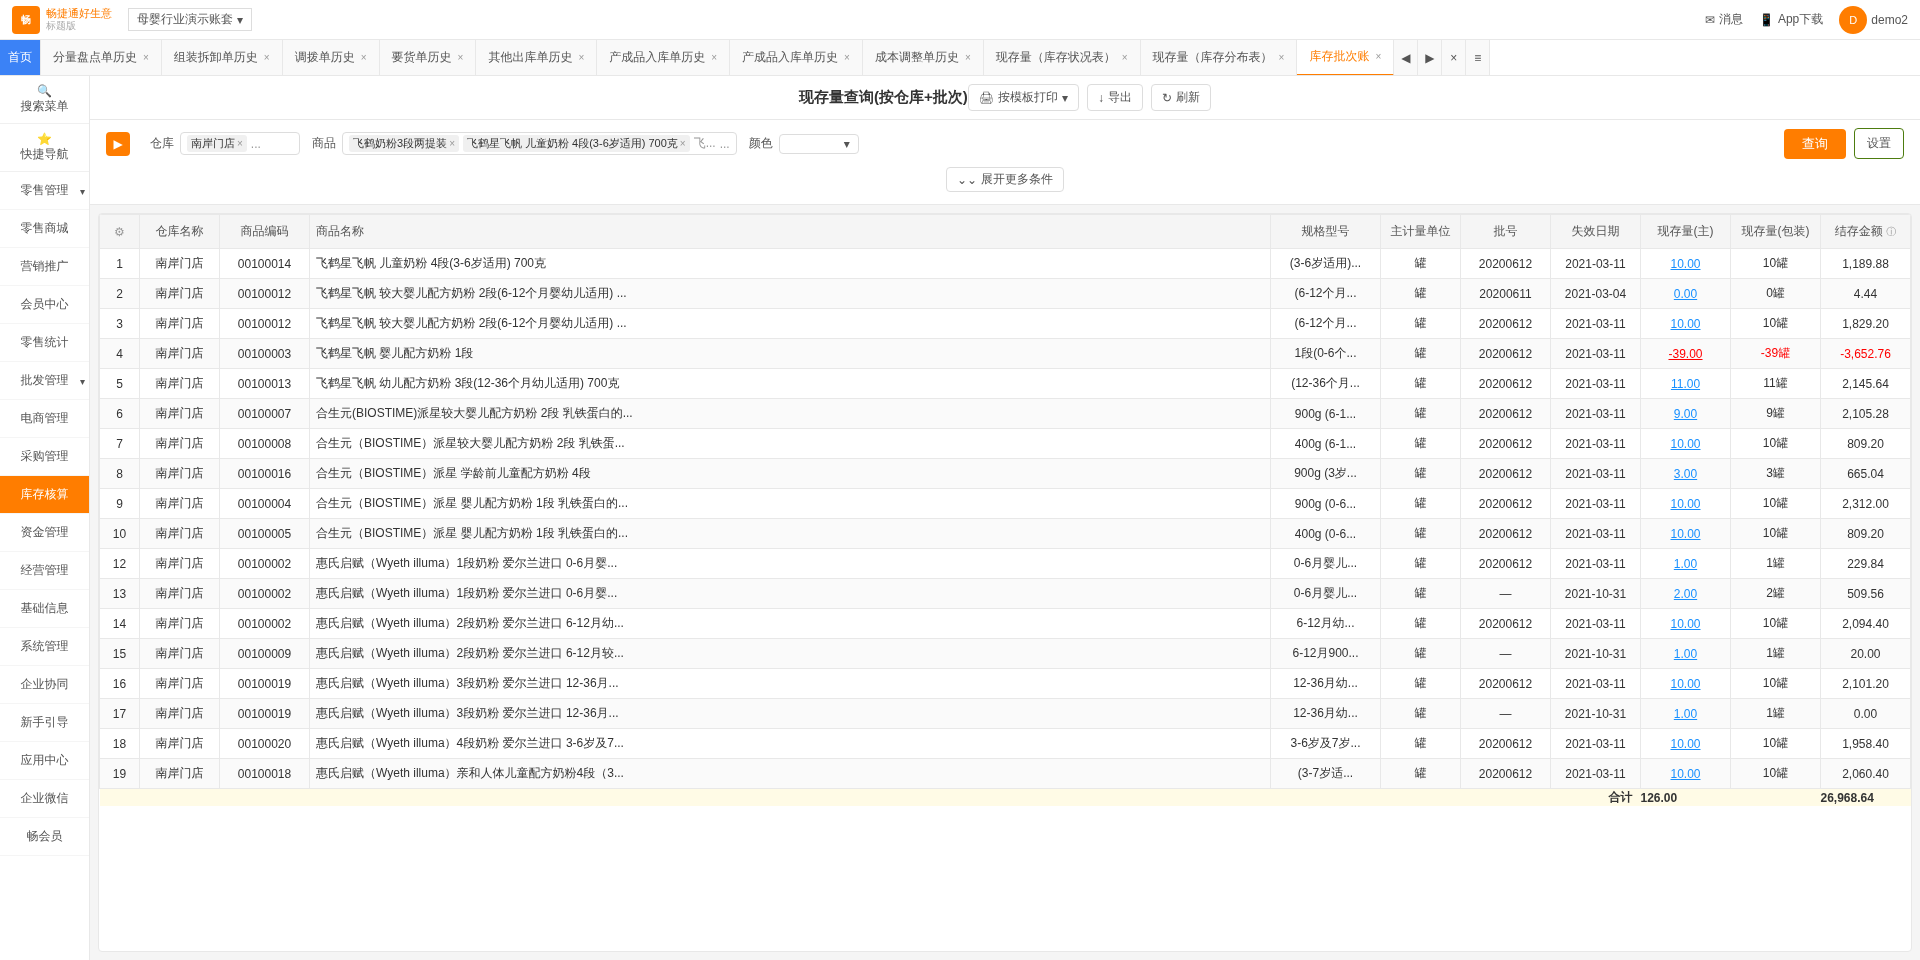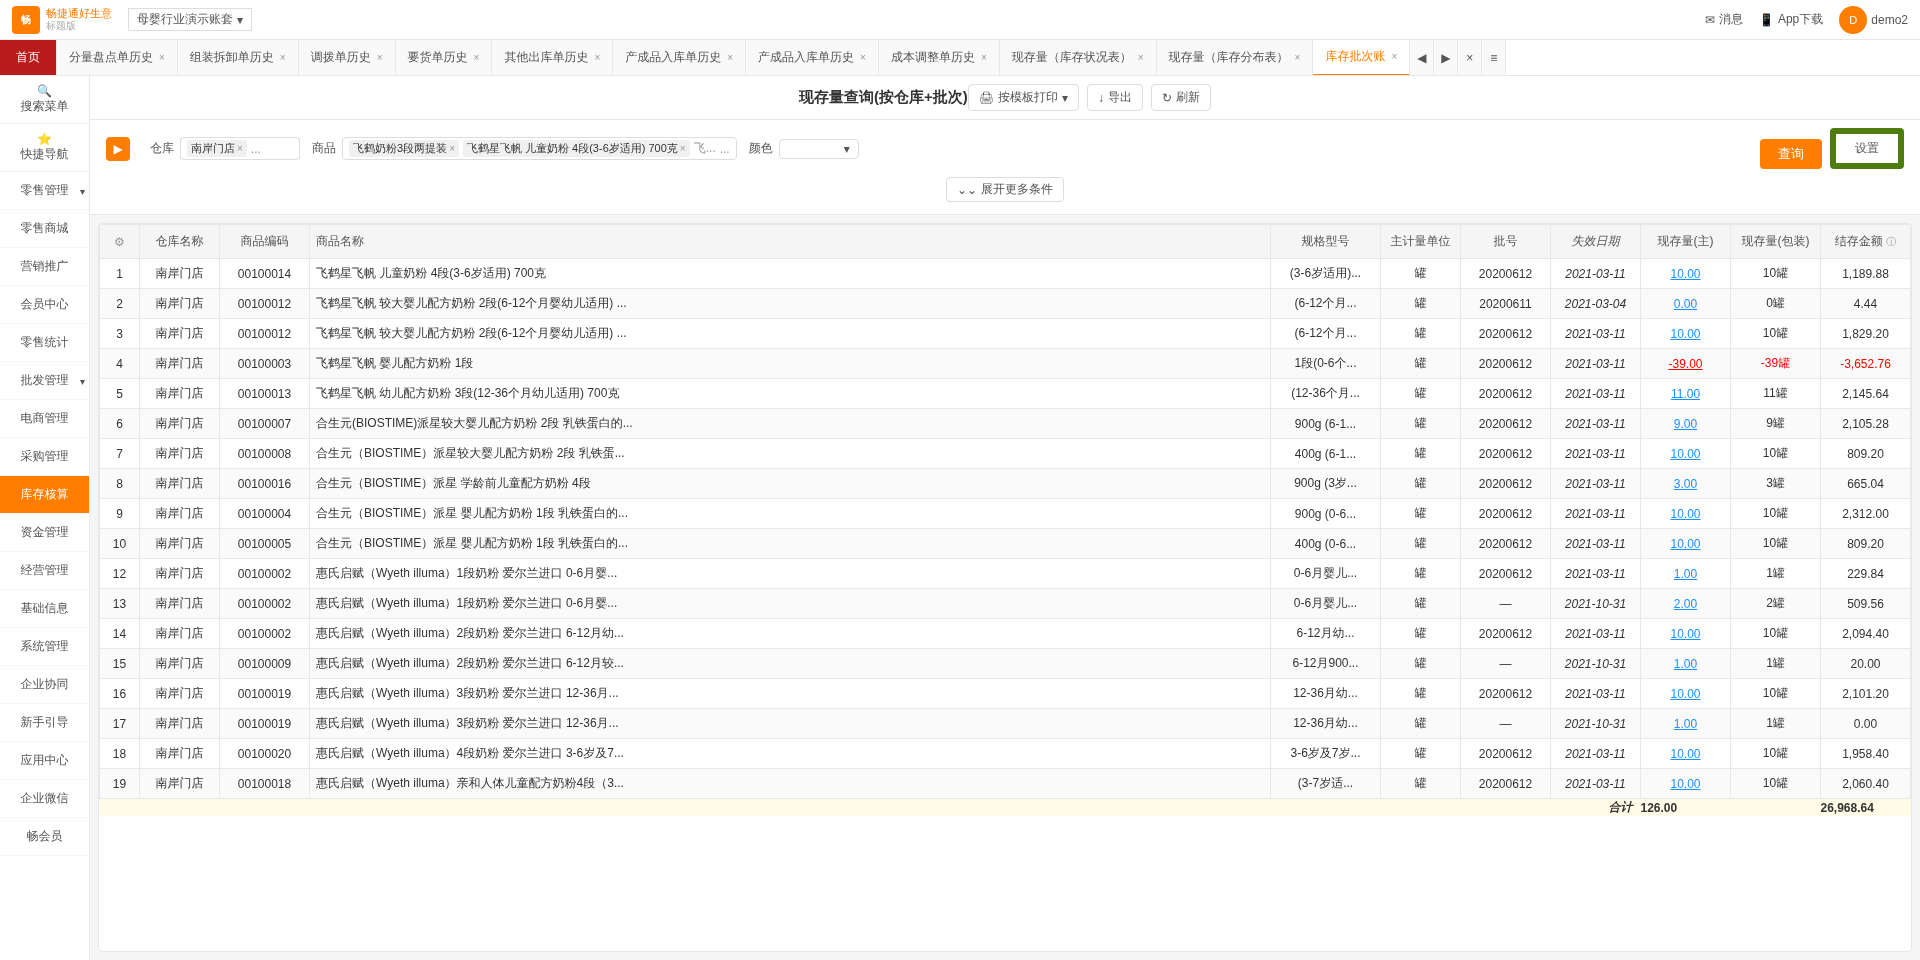--- a/index.html
+++ b/index.html
@@ -23,21 +23,21 @@
     .tab-bar {
       display: flex; align-items: center; background: #fff; height: 36px;
       border-bottom: 1px solid #e8e8e8; padding: 0 0 0 0; overflow: hidden;
     }
     .tab-item {
       display: flex; align-items: center; gap: 4px; padding: 0 12px; height: 36px;
       border-right: 1px solid #e8e8e8; cursor: pointer; white-space: nowrap;
       font-size: 12px; color: #555; background: #f9f9f9; min-width: 0;
     }
     .tab-item.active { background: #fff; color: #ff7d00; border-bottom: 2px solid #ff7d00; }
-    .tab-item.home { background: #b91c1c; color: #fff; padding: 0 16px; }
+    .tab-item.home { background: #3b82f6; color: #fff; padding: 0 8px; }
     .tab-close { color: #999; font-size: 10px; cursor: pointer; margin-left: 2px; }
     .tab-nav-btn { width: 24px; height: 36px; display: flex; align-items: center; justify-content: center; cursor: pointer; border-right: 1px solid #e8e8e8; background: #f9f9f9; color: #555; }
 
     
     .main-layout { display: flex; height: calc(960px - 76px); }
 
     
     .sidebar { width: 90px; background: #fff; border-right: 1px solid #e8e8e8; display: flex; flex-direction: column; overflow-y: auto; }
     .sidebar-search { padding: 8px 6px; border-bottom: 1px solid #f0f0f0; cursor: pointer; text-align: center; color: #555; font-size: 12px; }
     .sidebar-nav { padding: 8px 6px; border-bottom: 1px solid #f0f0f0; cursor: pointer; text-align: center; color: #555; font-size: 12px; }
@@ -75,21 +75,21 @@
       border-radius: 4px; padding: 2px 6px; min-width: 120px; max-width: 280px;
       flex-wrap: wrap; background: #fff; cursor: pointer;
     }
     .filter-tag {
       display: flex; align-items: center; gap: 2px; background: #f0f0f0;
       border-radius: 3px; padding: 1px 4px; font-size: 11px; color: #333;
     }
     .filter-tag .tag-close { color: #999; cursor: pointer; font-size: 10px; }
     .filter-dots { color: #999; cursor: pointer; }
     .btn-orange { background: #ff7d00; color: #fff; border: none; border-radius: 4px; padding: 6px 18px; cursor: pointer; font-size: 13px; }
-    .btn-setting { background: #fff; color: #555; border: 6px solid #4d7c0f; border-radius: 4px; padding: 6px 19px; cursor: pointer; font-size: 12px; }
+    .btn-setting { background: #fff; color: #555; border: 1px solid #4d7c0f; border-radius: 4px; padding: 6px 12px; cursor: pointer; font-size: 12px; }
     .btn-expand { display: flex; align-items: center; gap: 4px; color: #555; font-size: 12px; cursor: pointer; border: 1px solid #ddd; border-radius: 4px; padding: 3px 10px; background: #fff; }
     .expand-arrow { display: flex; align-items: center; justify-content: center; width: 24px; height: 24px; background: #ff7d00; color: #fff; border-radius: 4px; cursor: pointer; margin-right: 8px; }
 
     
     .table-container { flex: 1; overflow-y: auto; background: #fff; margin: 8px; border-radius: 4px; border: 1px solid #e8e8e8; }
     table { width: 100%; border-collapse: collapse; font-size: 12px; }
     thead tr { background: #f5f5f5; }
     thead th { padding: 8px 6px; border: 1px solid #e8e8e8; text-align: center; font-weight: normal; color: #555; white-space: nowrap; position: sticky; top: 0; background: #f5f5f5; z-index: 1; }
     tbody tr { background: #fff; }
     tbody tr:nth-child(even) { background: #fafafa; }
@@ -99,21 +99,21 @@
     .text-red { color: #f00; }
     .tfoot-row { background: #fffbe6 !important; font-weight: bold; }
     .icon-settings { cursor: pointer; color: #999; }
     .col-index { width: 40px; }
     .col-warehouse { width: 80px; }
     .col-code { width: 90px; }
     .col-name { min-width: 260px; text-align: left !important; }
     .col-spec { width: 110px; }
     .col-unit { width: 80px; }
     .col-batch { width: 90px; }
-    .col-expire { width: 90px; font-style: italic; }
+    .col-expire { width: 90px; }
     .col-qty { width: 90px; }
     .col-pkg { width: 90px; }
     .col-amount { width: 90px; }
     .info-icon { font-size: 10px; color: #999; cursor: pointer; }
 
     
     .table-container::-webkit-scrollbar { width: 6px; }
     .table-container::-webkit-scrollbar-track { background: #f0f0f0; }
     .table-container::-webkit-scrollbar-thumb { background: #ccc; border-radius: 3px; }
 
@@ -568,21 +568,21 @@
     <td class="col-unit">罐</td>
     <td class="col-batch">20200612</td>
     <td class="col-expire">2021-03-11</td>
     <td class="col-qty link-blue">10.00</td>
     <td class="col-pkg ">10罐</td>
     <td class="col-amount ">2,060.40</td>
   </tr>
           </tbody>
         <tfoot>
           <tr class="tfoot-row">
-            <td colspan="8" style="text-align:right; padding-right:8px;font-style:italic;">合计</td>
+            <td colspan="8" style="text-align:right; padding-right:8px;">合计</td>
             <td>126.00</td>
             <td></td>
             <td>26,968.64</td>
           </tr>
         </tfoot>
       </table>
     </div>
 
   </div>
 </div>

